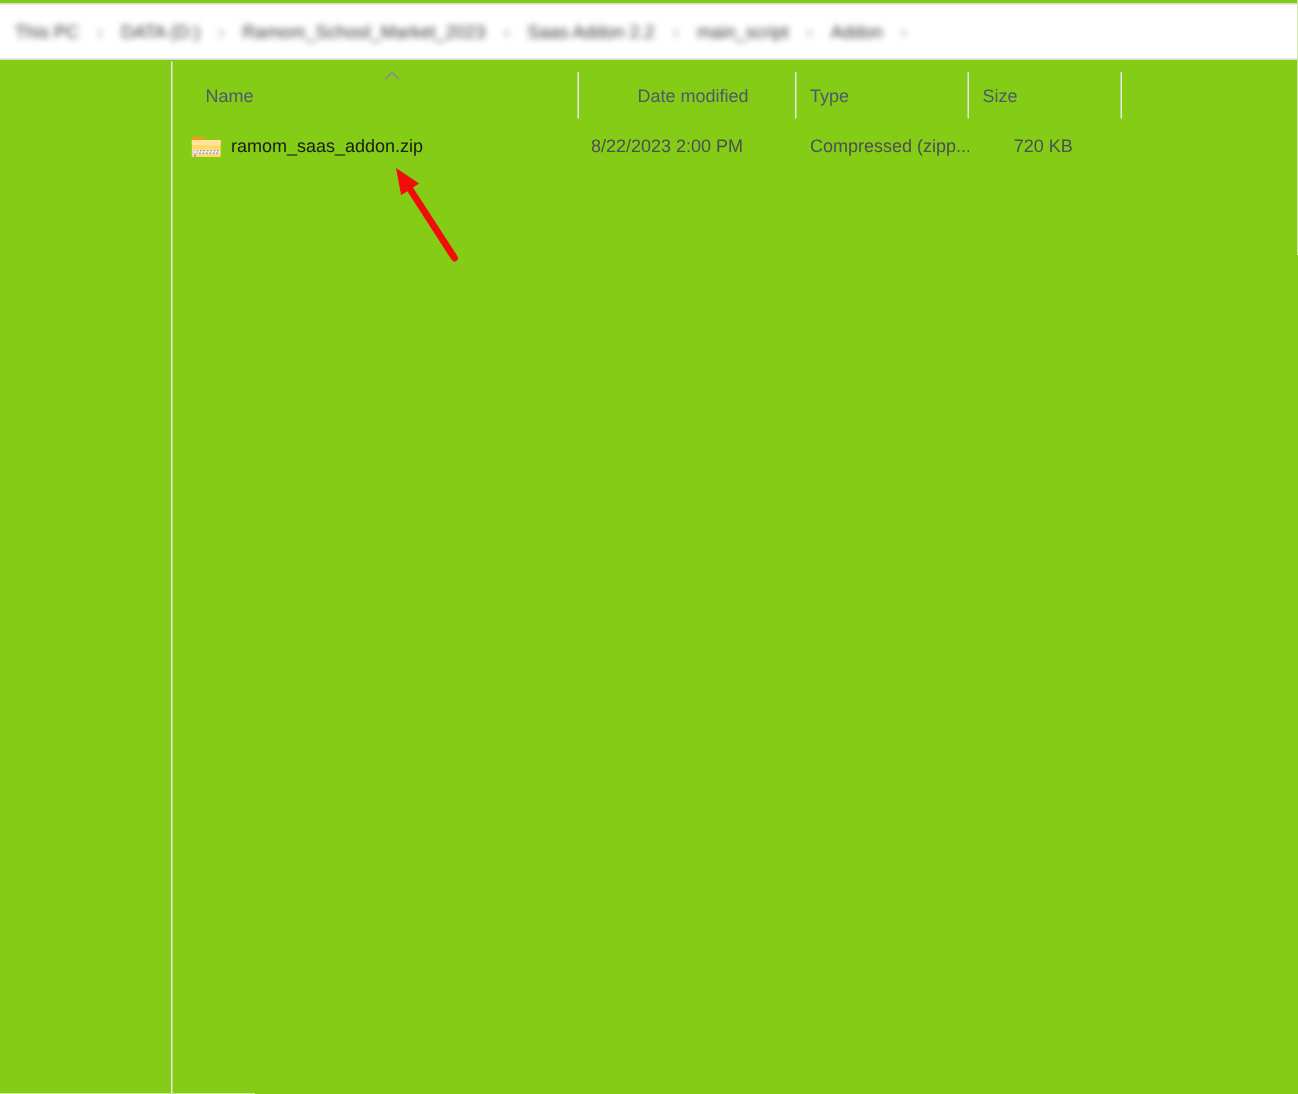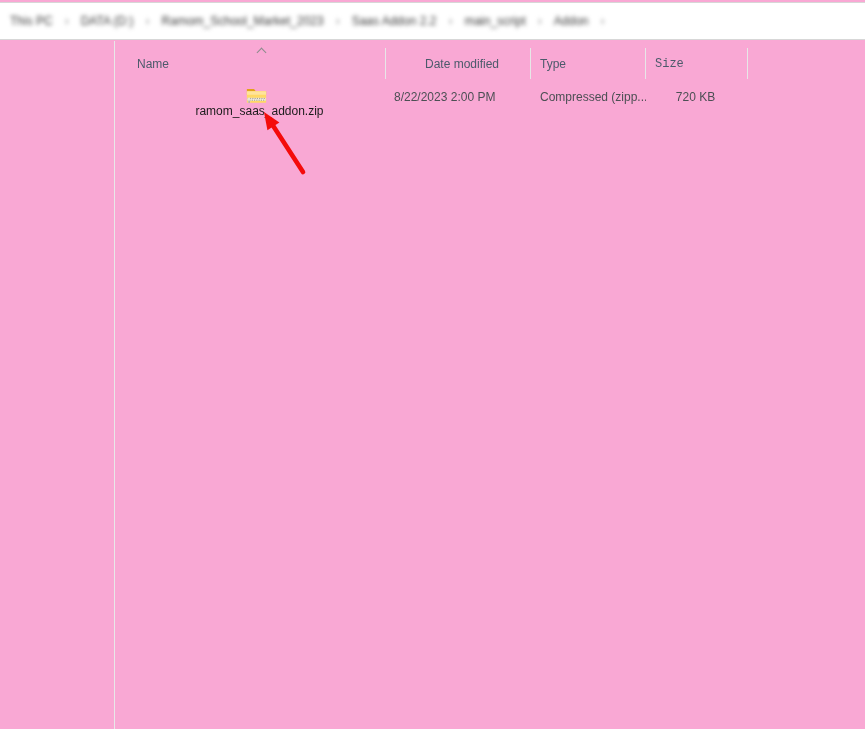--- a/index.html
+++ b/index.html
@@ -1,19 +1,19 @@
 <!DOCTYPE html>
 <html><head>
 <meta charset="utf-8">
 <style>
   * { margin:0; padding:0; box-sizing:border-box; }
   html,body { background:#fff; }
   body { font-family:"Liberation Sans", sans-serif; }
   #screen {
-    position:relative; width:865px; height:729px; background:#f9a8d4;
+    position:relative; width:865px; height:729px; background:#84cc16;
     overflow:hidden; font-size:12px; color:#1b1b1b;
   }
 
   
   .address-bar {
     position:absolute; top:2px; left:0; right:0; height:38px;
     border-top:1px solid #d7d7d7; border-bottom:1px solid #d7d7d7;
     background:#ffffff; display:flex; align-items:center; padding-left:10px;
   }
   .breadcrumb {
@@ -36,33 +36,33 @@
     position:absolute; top:7px; left:0; height:31px; display:flex;
     color:#4c5a6b; font-size:12px;
   }
   .hcell {
     position:relative; display:flex; align-items:center;
     border-right:1px solid #e7e7e7; cursor:default;
   }
   .hcell.c-name { width:271px; padding-left:22px; }
   .hcell.c-date { width:145px; padding-left:8px;justify-content:center; }
   .hcell.c-type { width:115px; padding-left:9px;text-align:center; }
-  .hcell.c-size { width:102px; padding-left:9px;font-family:Liberation Mono, monospace; }
+  .hcell.c-size { width:102px; padding-left:9px; }
   .sort-caret {
     position:absolute; top:1px; left:143px; width:7px; height:7px;
     border-left:1.4px solid #8b8b8b; border-top:1.4px solid #8b8b8b;
     transform:rotate(45deg);
   }
 
   .file-row {
     position:absolute; top:45px; left:0; height:22px; display:flex;
     align-items:center; cursor:default;
   }
   .rcell { display:flex; align-items:center; height:22px; }
-  .rcell.c-name { width:271px; padding-left:12px; color:#1b1b1b;flex-direction:column; }
+  .rcell.c-name { width:271px; padding-left:12px; color:#1b1b1b; }
   .rcell.c-date { width:145px; padding-left:8px; color:#4c4f54; }
   .rcell.c-type { width:115px; padding-left:9px; color:#4c4f54; overflow:hidden; white-space:nowrap; }
   .rcell.c-size { width:102px; padding-right:3px; color:#4c4f54; justify-content:center; }
   .file-name { margin-left:6px; white-space:nowrap; }
 
   .zip-icon { width:21px; height:18px; flex:0 0 auto; }
 
   
   .anno-arrow { position:absolute; left:0; top:0; width:865px; height:729px; pointer-events:none; }
 </style>

